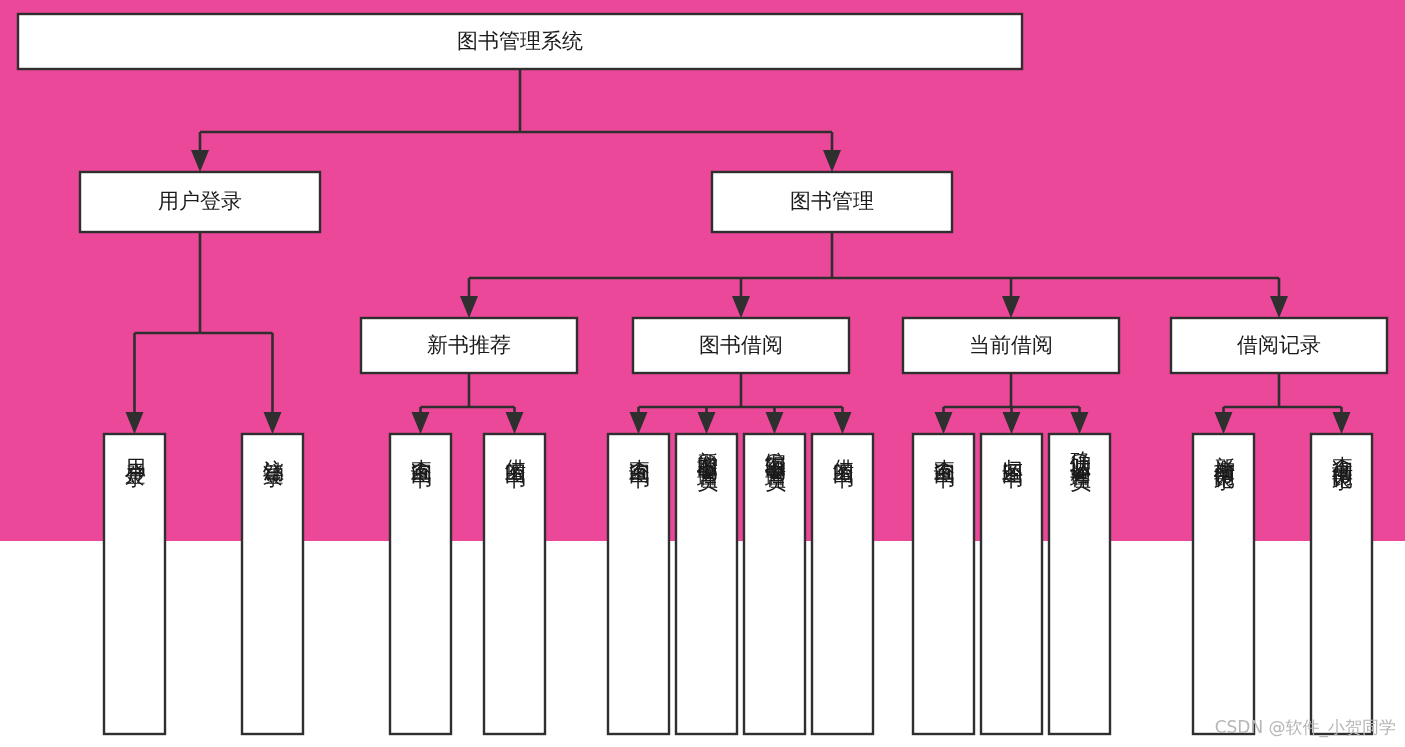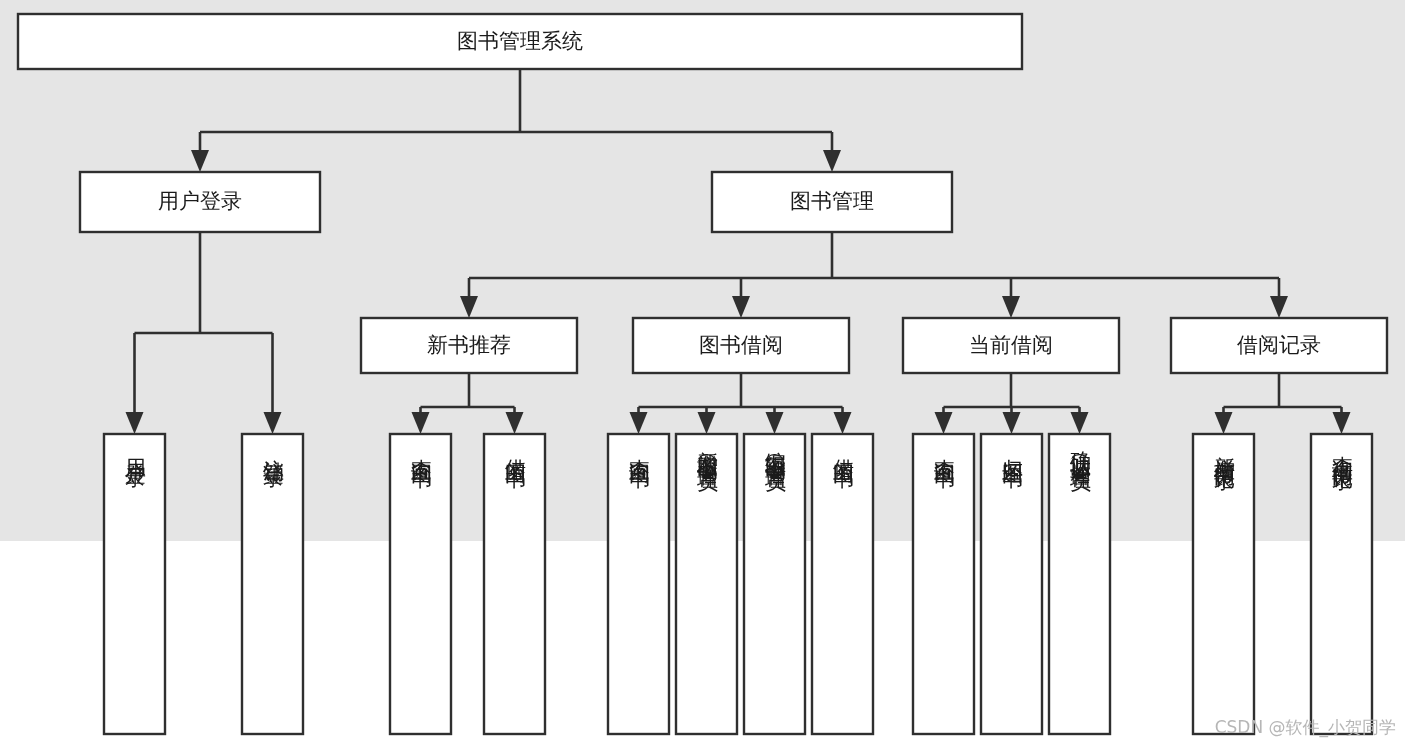--- a/index.html
+++ b/index.html
@@ -10,21 +10,21 @@
   body {
     width: 1405px;
     height: 747px;
     font-family: "DejaVu Sans", "Liberation Sans", sans-serif;
     overflow: hidden;
   }
   #diagram-root {
     position: relative;
     width: 1405px;
     height: 541px;
-    background: #e5e5e5;
+    background: #ec4899;
   }
   svg.diagram-canvas {
     position: absolute;
     left: 0;
     top: 0;
     width: 1405px;
     height: 747px;
     display: block;
   }
   .node-rect {

